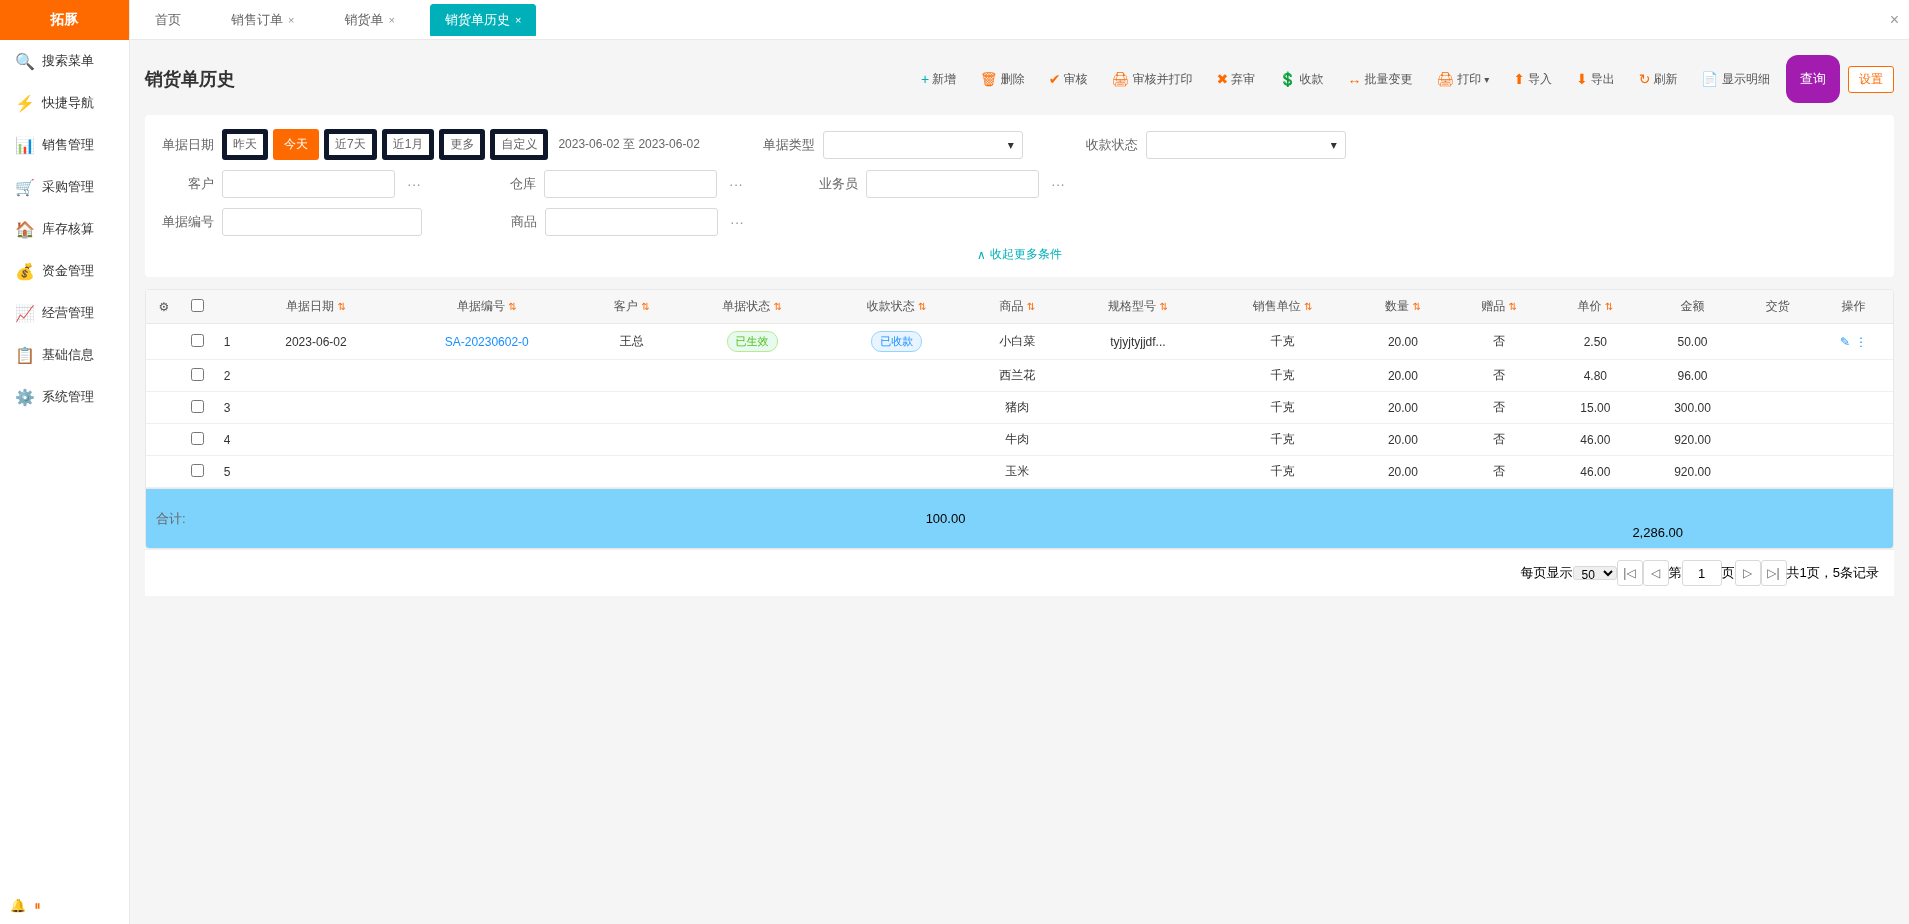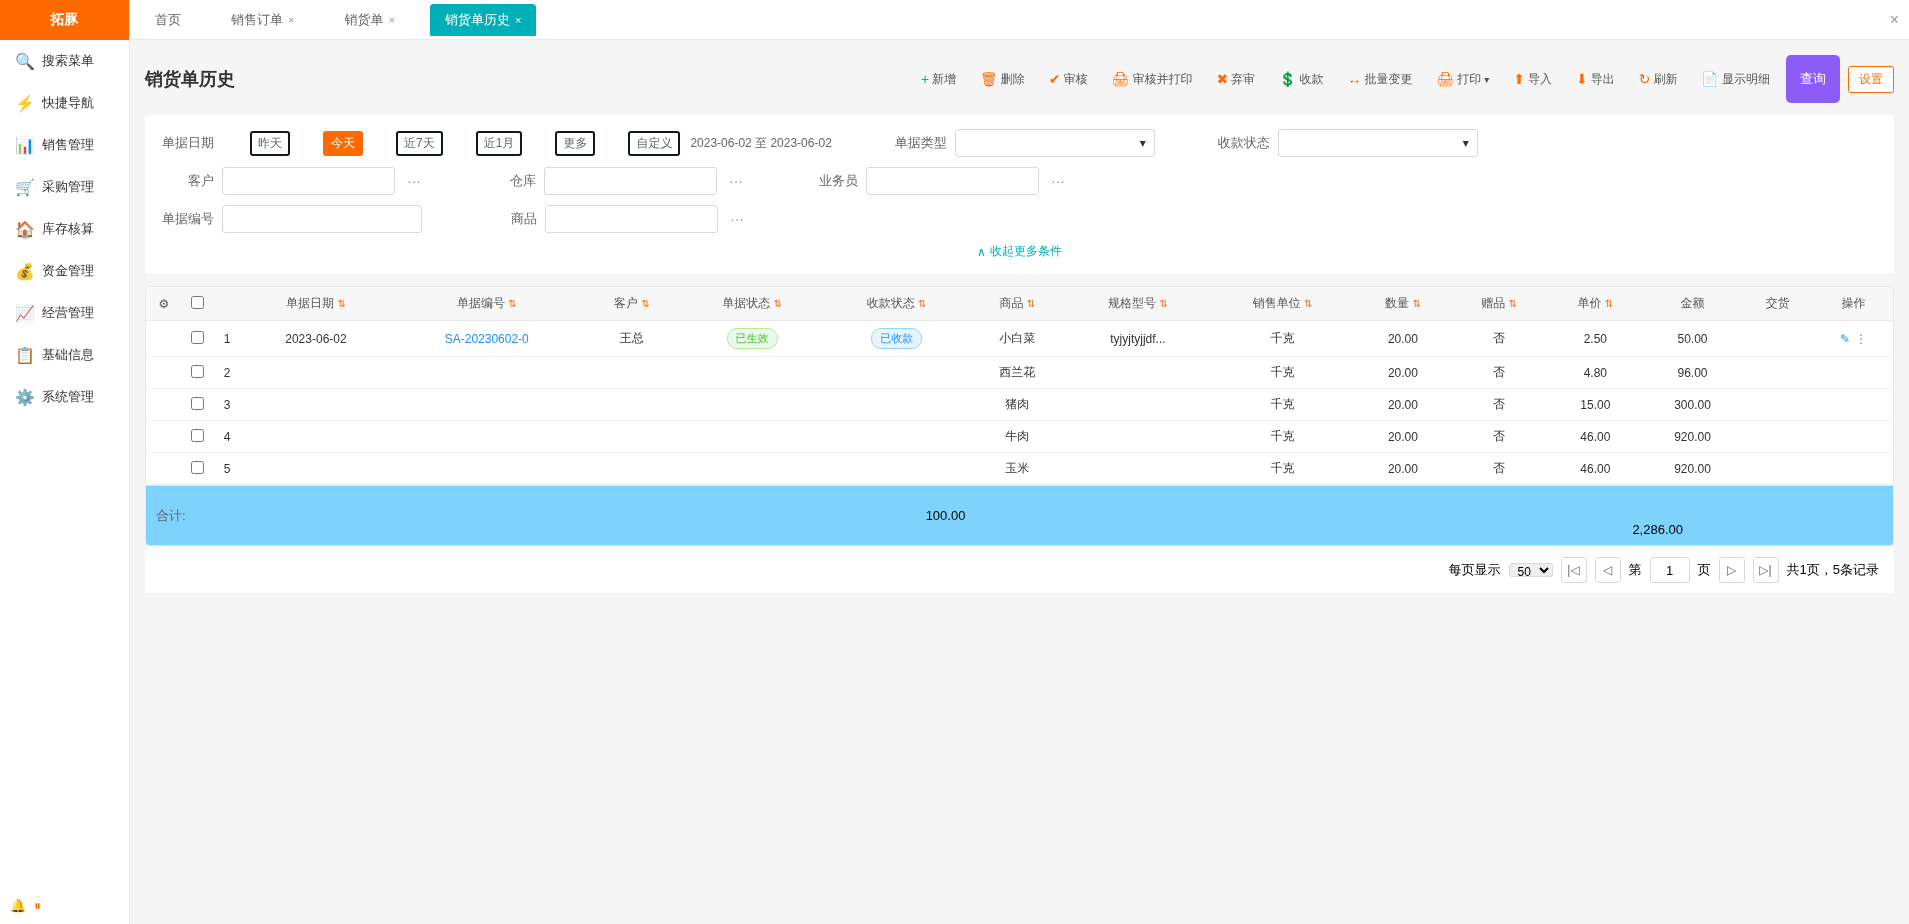--- a/index.html
+++ b/index.html
@@ -25,33 +25,33 @@
 
     
     .page-content { flex: 1; padding: 15px; overflow: auto; background: #f5f5f5; }
 
     
     .page-header { display: flex; align-items: center; justify-content: space-between; margin-bottom: 12px; }
     .page-title { font-size: 18px; font-weight: bold; color: #333; }
     .toolbar { display: flex; align-items: center; gap: 8px; flex-wrap: wrap; }
     .toolbar-btn { display: flex; align-items: center; gap: 3px; padding: 4px 8px; border: none; background: none; cursor: pointer; color: #555; font-size: 12px; }
     .toolbar-btn .btn-icon { color: #ff6a00; font-size: 14px; }
-    .btn-primary { background: #8b5cf6; color: white; border: none; padding: 15px 14px; border-radius: 5px; cursor: pointer; font-size: 13px; }
+    .btn-primary { background: #a21caf; color: white; border: none; padding: 15px 14px; border-radius: 12px; cursor: pointer; font-size: 13px; }
     .btn-setting { background: white; color: #ff6a00; border: 1px solid #ff6a00; padding: 4px 10px; border-radius: 3px; cursor: pointer; font-size: 12px; }
 
     
     .filter-area { background: white; border-radius: 4px; padding: 14px; margin-bottom: 12px; }
     .filter-row { display: flex; align-items: center; gap: 20px; margin-bottom: 10px; }
     .filter-item { display: flex; align-items: center; gap: 8px; }
     .filter-label { color: #666; font-size: 13px; white-space: nowrap; min-width: 55px; text-align: right; }
     .filter-input { border: 1px solid #d9d9d9; border-radius: 3px; padding: 4px 8px; font-size: 12px; color: #333; min-width: 180px; height: 28px; }
     .filter-select { border: 1px solid #d9d9d9; border-radius: 3px; padding: 4px 8px; font-size: 12px; color: #333; min-width: 200px; height: 28px; display: flex; align-items: center; justify-content: space-between; cursor: pointer; }
     .filter-dots { color: #999; cursor: pointer; font-size: 14px; margin-left: 4px; }
     .date-filter { display: flex; align-items: center; gap: 5px; flex-wrap: wrap; }
-    .date-btn { padding: 2px 6px; border: 2px solid #0f172a; border-radius: 3px; cursor: pointer; font-size: 12px; color: #666; background: white; margin-left: 28px; }
+    .date-btn { padding: 2px 6px; border: 5px solid #0f172a; border-radius: 3px; cursor: pointer; font-size: 12px; color: #666; background: white; }
     .date-btn.active { background: #ff6a00; color: white; border-color: #ff6a00; }
     .date-range { font-size: 12px; color: #666; margin-left: 5px; }
     .collapse-btn { display: flex; align-items: center; gap: 4px; color: #00b0b9; cursor: pointer; font-size: 12px; justify-content: center; margin-top: 5px; }
 
     
     .table-container { background: white; border-radius: 4px; overflow: hidden; border: 1px solid #e8e8e8; }
     .table-wrapper { overflow: auto; }
     table { width: 100%; border-collapse: collapse; font-size: 12px; }
     thead th { background: #f7f7f7; border-bottom: 1px solid #e8e8e8; padding: 8px 6px; color: #555; font-weight: 500; white-space: nowrap; text-align: center; }
     thead th .sort-icon { color: #ff6a00; font-size: 10px; }
@@ -61,21 +61,21 @@
     .badge-paid { background: #e8f4ff; color: #1890ff; border: 1px solid #91d5ff; }
     .row-action { display: flex; align-items: center; gap: 5px; justify-content: center; }
     .row-action a { color: #1890ff; cursor: pointer; font-size: 12px; text-decoration: none; }
 
     
     .table-footer { background: #7dd3fc; padding: 8px 10px; border-top: 1px solid #e8e8e8; display: flex; align-items: center; }
     .total-label { color: #666; margin-right: 20px; }
     .total-row { display: flex; gap: 20px; align-items: center; width: 100%; }
 
     
-    .pagination { display: flex; align-items: center; justify-content: flex-end; padding: 10px 15px; background: white; border-top: 1px solid #f0f0f0; gap: 8px; font-size: 13px; }
+    .pagination { display: flex; align-items: center; justify-content: flex-end; padding: 10px 15px; background: white; border-top: 1px solid #f0f0f0; font-size: 13px; }
     .pagination-btn { width: 26px; height: 26px; border: 1px solid #d9d9d9; background: white; border-radius: 3px; cursor: pointer; display: flex; align-items: center; justify-content: center; font-size: 12px; color: #666; }
     .page-input { width: 40px; height: 26px; border: 1px solid #d9d9d9; text-align: center; border-radius: 3px; font-size: 13px; }
     .page-select { height: 14px; border: 1px solid #d9d9d9; border-radius: 3px; padding: 0 4px; font-size: 12px; }
 
     
     ::-webkit-scrollbar { width: 6px; height: 6px; }
     ::-webkit-scrollbar-thumb { background: #ccc; border-radius: 3px; }
     .th-settings { cursor: pointer; }
     .checkbox-col { width: 30px; }
     .link-text { color: #1890ff; cursor: pointer; }

